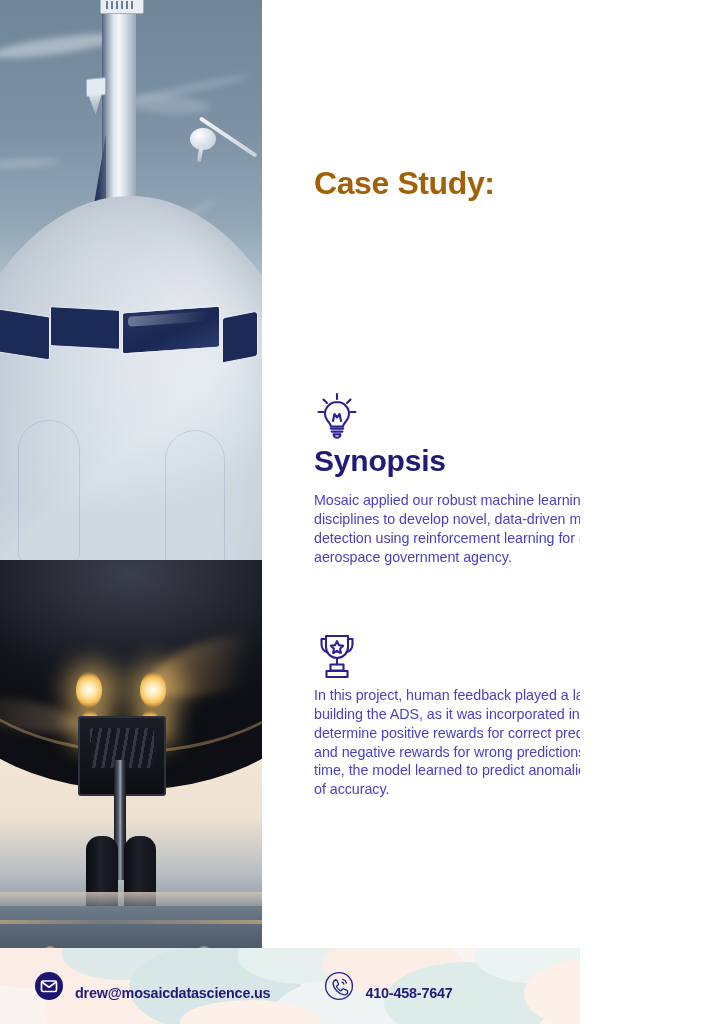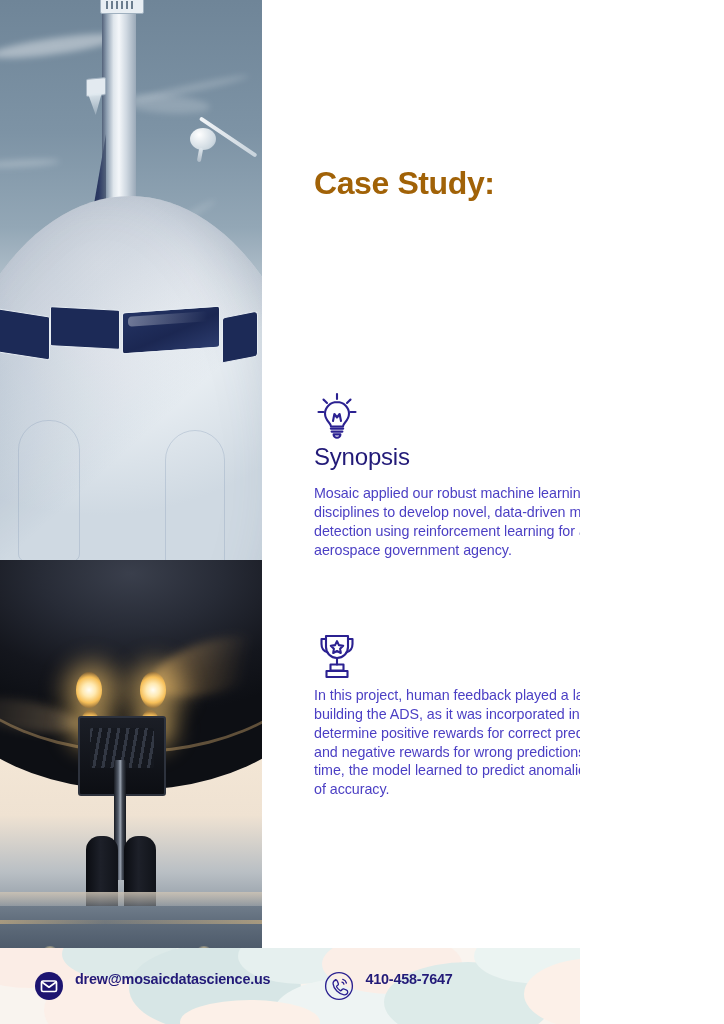--- a/index.html
+++ b/index.html
@@ -225,36 +225,36 @@
     color:#221a78;
   }
   .headline .eyebrow{display:block;color:#a16207;}
 
   
   .section{position:absolute;left:52px;width:384px;}
   .sec-synopsis{top:390px;}
   .sec-outcome{top:632px;}
   .sec-icon{height:52px;margin-bottom:2px;}
   .sec-title{
-    font-size:24px;font-weight:400;color:#221a78;letter-spacing:-.2px;margin:0 0 14px 0;line-height:1.1;
+    font-size:30px;font-weight:700;color:#221a78;letter-spacing:-.2px;margin:0 0 14px 0;line-height:1.1;
   }
   .sec-body{
     font-size:14.3px;line-height:1.32;color:#4b3fc4;margin:0;letter-spacing:-.05px;
   }
 
   
   .footer{
     position:absolute;left:0;top:948px;width:724px;height:76px;overflow:hidden;
     background:#f6f0ea;
   }
   .footer-row{
     position:absolute;left:0;top:0;width:724px;height:76px;
     display:flex;align-items:center;gap:0;padding-left:34px;box-sizing:border-box;
   }
-  .contact{display:flex;align-items:flex-start;gap:11px;}
+  .contact{display:flex;align-items:flex-end;gap:11px;}
   .contact-text{
     font-size:14.4px;font-weight:700;color:#221a78;letter-spacing:-.2px;white-space:nowrap;
   }
   .gap1{width:26px;}
   .gap2{width:28px;}
   .ico{width:30px;height:30px;flex:0 0 30px;}
 </style>
 </head>
 <body>
 

